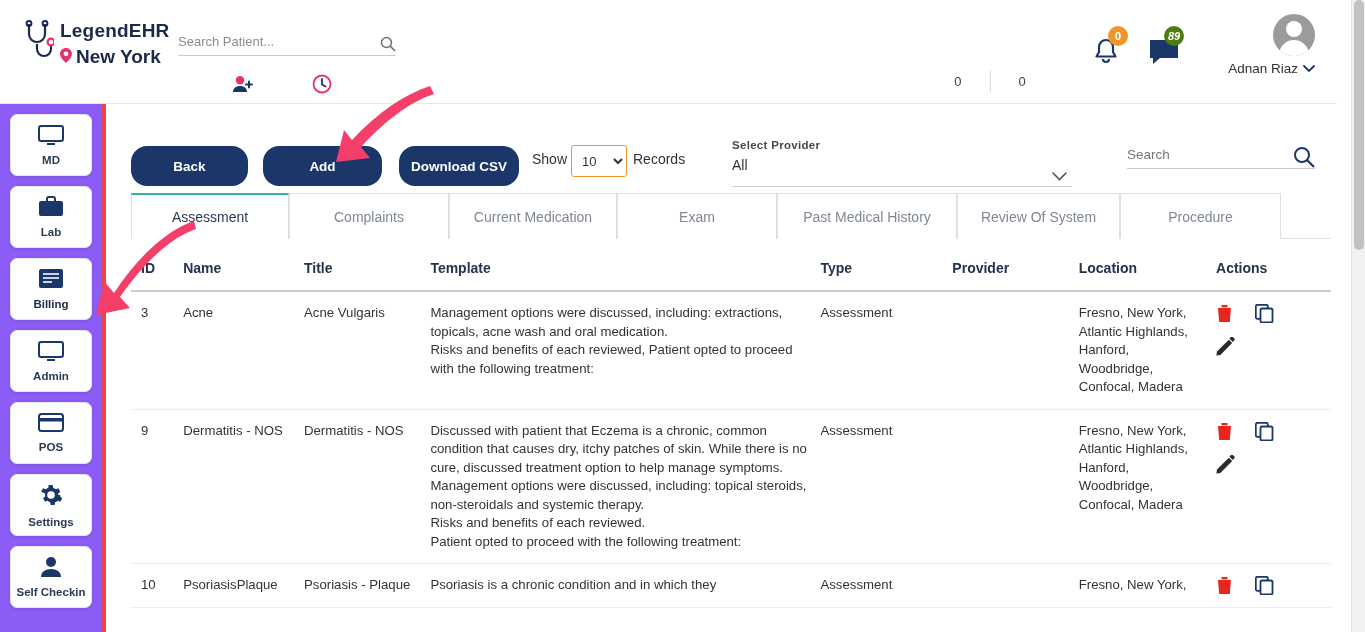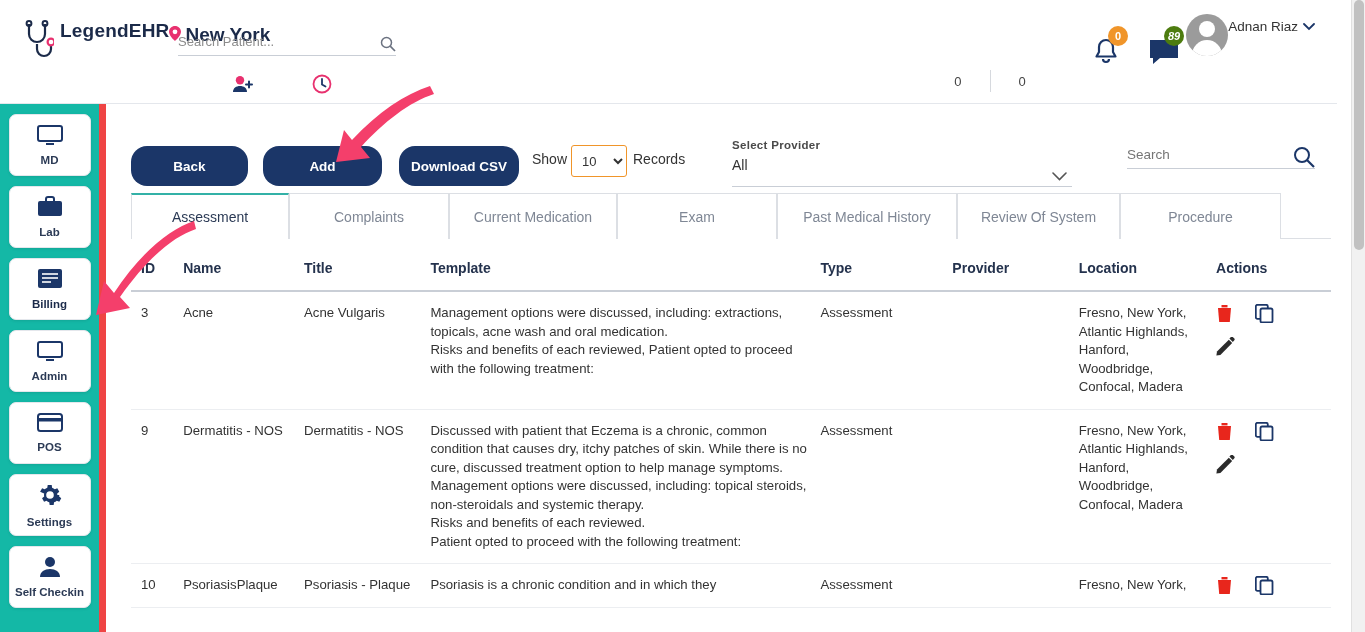--- a/index.html
+++ b/index.html
@@ -22,21 +22,21 @@
     position: absolute; top: 0; left: 0;
     width: 1337px; height: 104px;
     background: #ffffff;
     border-bottom: 1px solid #e4e7ec;
   }
   .logo-wrap {
     position: absolute; left: 22px; top: 20px;
     display: flex; align-items: flex-start;
   }
   .logo-icon { width: 32px; height: 42px; margin-right: 6px; }
-  .logo-text-block { display: flex; }
+  .logo-text-block { display: flex; flex-direction: column; }
   .logo-title {
     font-size: 19px; font-weight: bold; color: #1b2a49;
     letter-spacing: .2px; line-height: 22px;
   }
   .logo-title .ehr { color: #1b2a49; }
   .logo-sub {
     display: flex; align-items: center;
     font-size: 19px; font-weight: bold; color: #1b2a49;
     margin-top: 4px;
   }
@@ -89,21 +89,21 @@
     min-width: 20px; height: 20px; border-radius: 10px;
     background: #f0952a; color: #fff;
     font-size: 11px; font-weight: bold;
     display: flex; align-items: center; justify-content: center;
     padding: 0 4px;
   }
   .badge.blue { background: #4d7c0f; font-style: italic; }
 
   .user-wrap {
     position: absolute; right: 22px; top: 14px;
-    display: flex; flex-direction: row; align-items: flex-start;
+    display: flex; flex-direction: column; align-items: flex-end;
   }
   .avatar {
     width: 42px; height: 42px; border-radius: 50%;
     background: #9b9b9b; overflow: hidden; position: relative;
   }
   .avatar .head {
     position: absolute; left: 13px; top: 7px;
     width: 16px; height: 16px; border-radius: 50%; background: #fff;
   }
   .avatar .body {
@@ -112,22 +112,22 @@
   }
   .user-name {
     margin-top: 5px; font-size: 13.5px; color: #333;
     display: flex; align-items: center; gap: 5px;
   }
 
   
   .sidebar {
     position: absolute; left: 0; top: 104px;
     width: 106px; height: 528px;
-    background: #14b8a6;
-    border-right: 7px solid #ef4444;
+    background: #8b5cf6;
+    border-right: 4px solid #ef4444;
   }
   .side-item {
     width: 82px; height: 62px; margin: 10px auto 0 auto;
     background: #fff;
     border: 1px solid #e4e7ec;
     border-radius: 7px;
     box-shadow: 0 1px 3px rgba(0,0,0,.10);
     display: flex; flex-direction: column;
     align-items: center; justify-content: center;
     cursor: pointer;

